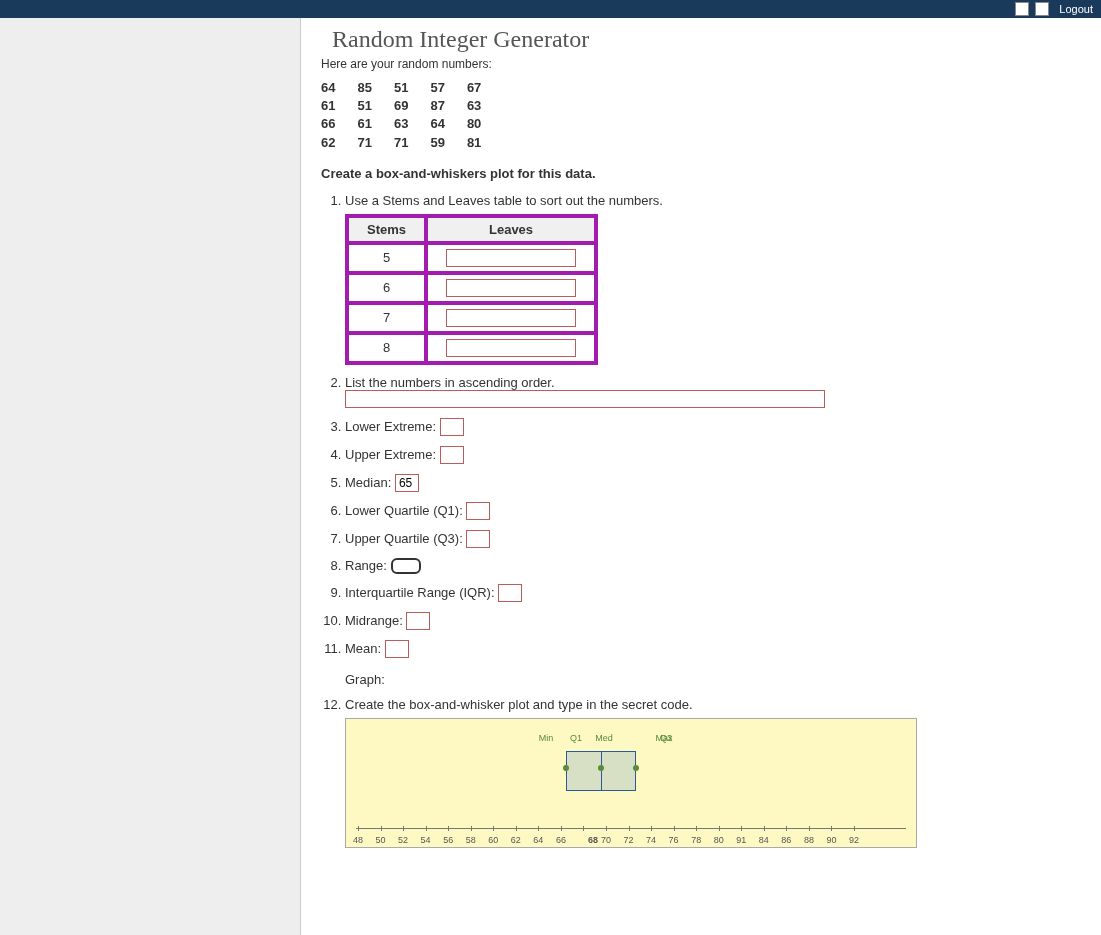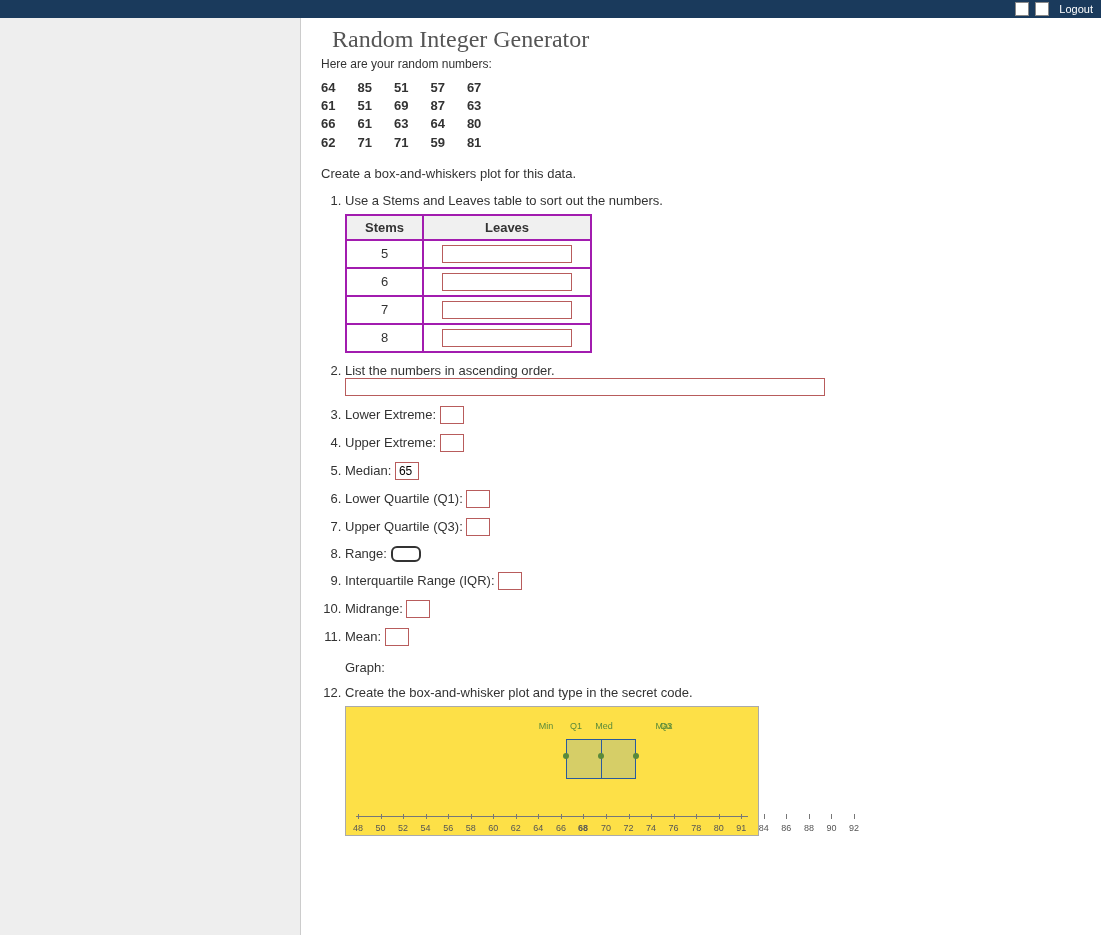--- a/index.html
+++ b/index.html
@@ -40,26 +40,26 @@
   }
   .subtitle { font-size: 12px; margin: 0 0 8px 0; }
   table.numgrid { border-collapse: collapse; margin: 4px 0 14px 0; }
   table.numgrid td {
     padding: 0 22px 0 0;
     font-weight: bold;
     font-size: 13px;
     line-height: 1.4;
     text-align: left;
   }
-  .instr { margin: 6px 0 12px 0; }
+  .instr { margin: 6px 0 12px 0; font-weight: bold; }
   ol { padding-left: 24px; margin: 0; }
   ol > li { margin: 10px 0; }
   .stemleaf { border-collapse: collapse; margin: 6px 0; }
   .stemleaf th, .stemleaf td {
-    border: 2px solid #a21caf;
+    border: 4px solid #a21caf;
     padding: 4px 18px;
     font-size: 13px;
     text-align: center;
   }
   .stemleaf th { background: #f0f0f0; }
   .input-box {
     border: 1px solid #b85c5c;
     background: #fff;
     font-size: 12px;
     padding: 1px 3px;
@@ -73,25 +73,25 @@
     border-radius: 6px;
     width: 30px;
     height: 16px;
     display: inline-block;
     vertical-align: middle;
     background:#fff;
   }
   .section-label { font-weight: normal; margin: 14px 0 6px 0; }
   .plotwrap {
     border: 1px solid #aaa;
-    width: 414px;
+    width: 572px;
     height: 130px;
     position: relative;
     margin-top: 6px;
-    background: #fde047;
+    background: #fef9c3;
   }
   .axis {
     position: absolute;
     bottom: 18px; left: 10px; right: 10px;
     height: 1px; background: #777;
   }
   .tick {
     position: absolute;
     bottom: 2px;
     font-size: 9px;
@@ -275,21 +275,21 @@
             <div class="tick" style="left: 124.727px;">58</div>
             <div class="tickmark" style="left: 147.273px;"></div>
             <div class="tick" style="left: 147.273px;">60</div>
             <div class="tickmark" style="left: 169.818px;"></div>
             <div class="tick" style="left: 169.818px;">62</div>
             <div class="tickmark" style="left: 192.364px;"></div>
             <div class="tick" style="left: 192.364px;">64</div>
             <div class="tickmark" style="left: 214.909px;"></div>
             <div class="tick" style="left: 214.909px;">66</div>
             <div class="tickmark" style="left: 237.455px;"></div>
-            <div class="tick" style="left: 237px; font-weight: bold;">68</div>
+            <div class="tick" style="left: 247px; font-weight: bold;">68</div>
             <div class="tickmark" style="left: 260px;"></div>
             <div class="tick" style="left: 260px;">70</div>
             <div class="tickmark" style="left: 282.545px;"></div>
             <div class="tick" style="left: 282.545px;">72</div>
             <div class="tickmark" style="left: 305.091px;"></div>
             <div class="tick" style="left: 305.091px;">74</div>
             <div class="tickmark" style="left: 327.636px;"></div>
             <div class="tick" style="left: 327.636px;">76</div>
             <div class="tickmark" style="left: 350.182px;"></div>
             <div class="tick" style="left: 350.182px;">78</div>

